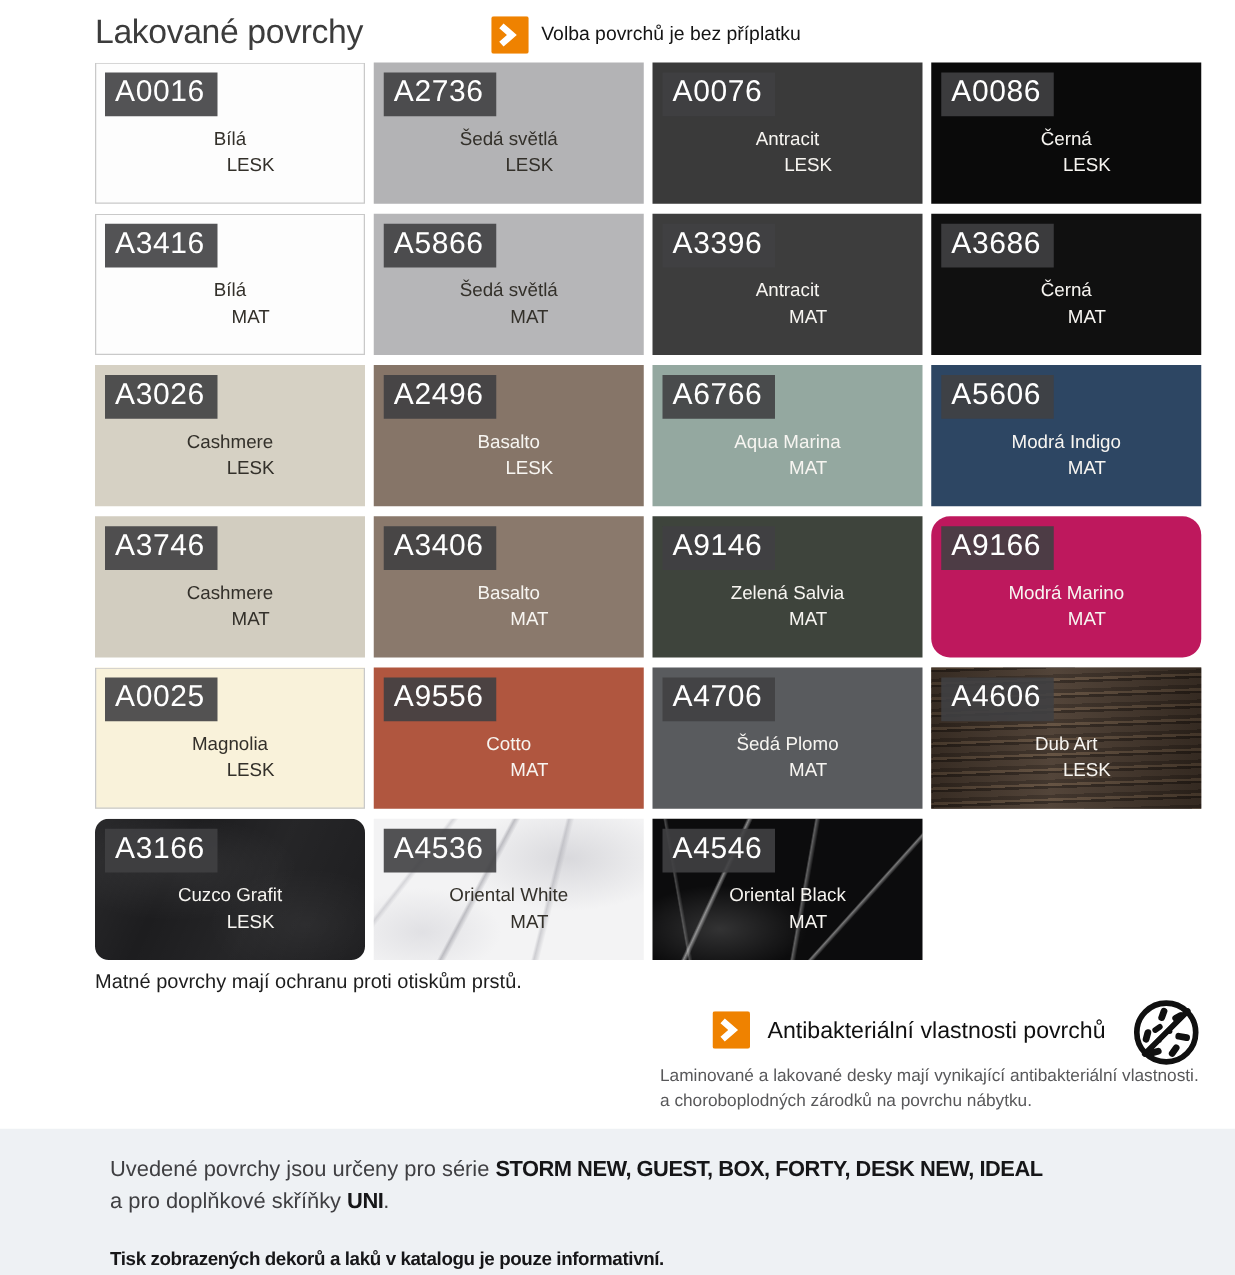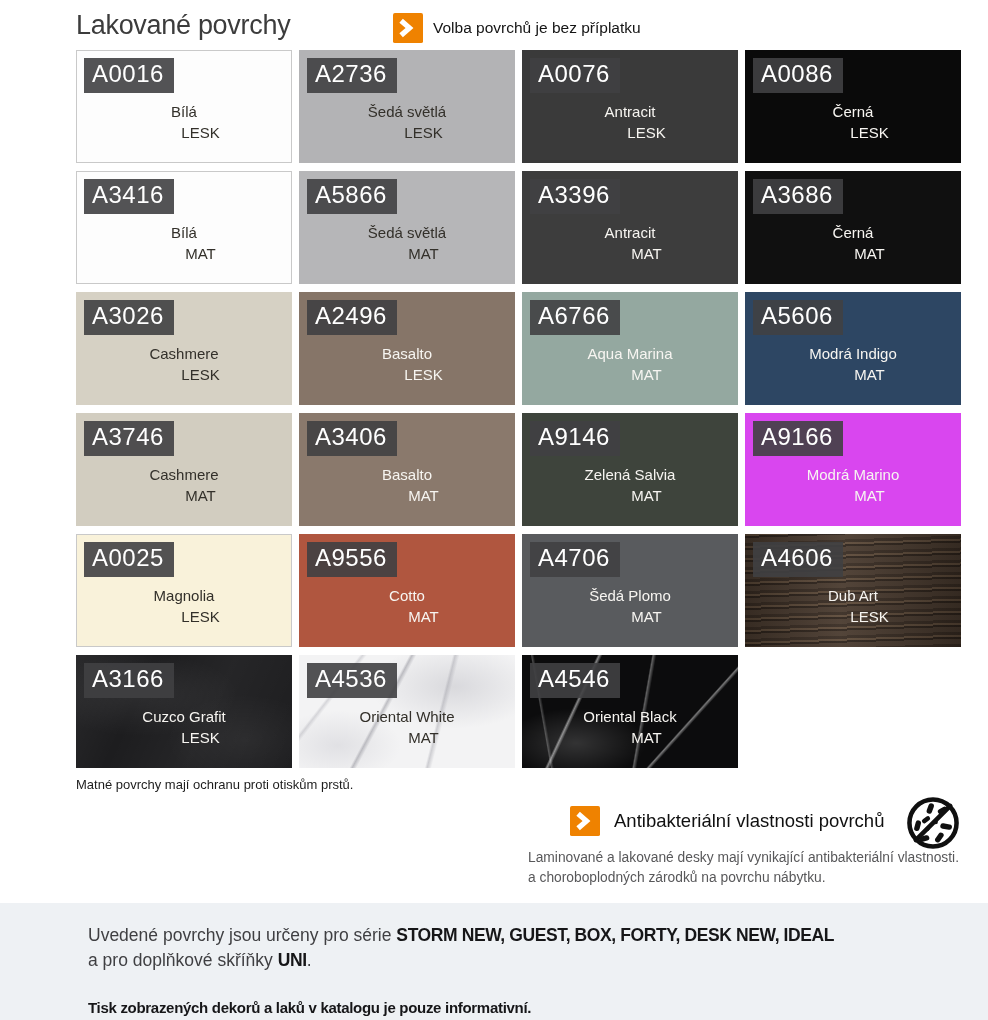--- a/index.html
+++ b/index.html
@@ -63,41 +63,42 @@
         rgba(28,20,14,0.6) 2px, rgba(28,20,14,0.6) 4px,
         rgba(74,59,46,0.45) 4px, rgba(74,59,46,0.45) 9px,
         rgba(40,30,22,0.5) 9px, rgba(40,30,22,0.5) 12px);
   }
   .tx-grafit {
     background-color:#1d1d1f;
     background-image:
       radial-gradient(ellipse 140px 60px at 30% 35%, rgba(255,255,255,0.07), transparent 70%),
       radial-gradient(ellipse 120px 70px at 78% 75%, rgba(255,255,255,0.05), transparent 65%),
       linear-gradient(115deg, rgba(255,255,255,0.06) 0%, transparent 30%, rgba(255,255,255,0.04) 60%, transparent 100%);
+    border-radius: 11px;
   }
   .tx-marble-white {
     background-color:#f3f3f4;
     background-image:
       linear-gradient(118deg, transparent 40%, rgba(150,150,158,0.55) 41%, transparent 42.6%),
       linear-gradient(104deg, transparent 63%, rgba(160,160,168,0.45) 64%, transparent 65.8%),
       linear-gradient(128deg, transparent 20%, rgba(170,170,178,0.4) 21%, transparent 22.4%),
       radial-gradient(ellipse 120px 60px at 72% 28%, rgba(185,185,192,0.45), transparent 70%),
       radial-gradient(ellipse 90px 50px at 18% 80%, rgba(190,190,198,0.35), transparent 70%);
   }
   .tx-marble-black {
     background-color:#0c0c0d;
     background-image:
       linear-gradient(115deg, transparent 28%, rgba(255,255,255,0.5) 28.8%, transparent 30%),
       linear-gradient(100deg, transparent 55%, rgba(255,255,255,0.35) 55.6%, transparent 57%),
       linear-gradient(132deg, transparent 71%, rgba(255,255,255,0.45) 71.6%, transparent 72.8%),
       linear-gradient(80deg, transparent 12%, rgba(255,255,255,0.25) 12.5%, transparent 13.6%),
       radial-gradient(ellipse 100px 50px at 25% 78%, rgba(255,255,255,0.16), transparent 70%);
   }
 
-  .fingerprint-note { margin:9px 0 0 76px; font-size:13px; color:#1d1d1d; }
+  .fingerprint-note { margin:9px 0 0 76px; font-size:16px; color:#1d1d1d; }
 
   .antibacterial {
     position:relative;
     margin:14px 0 0 528px;
     width:434px;
   }
   .ab-head { display:flex; align-items:center; gap:14px;margin-left:42px; }
   .ab-title { font-size:18.5px; color:#101010; }
   .bacteria-wrap { position:absolute; right:0; top:-12px; }
   .ab-body { margin-top:12px; font-size:13.8px; line-height:1.42; color:#58585a; }
@@ -195,21 +196,21 @@
     <div class="swatch text-light" style="background: rgb(138, 121, 108);">
     <div class="code-badge">A3406</div>
     <div class="swatch-name">Basalto</div>
     <div class="swatch-finish">MAT</div>
   </div>
     <div class="swatch text-light" style="background: rgb(62, 68, 60);">
     <div class="code-badge">A9146</div>
     <div class="swatch-name">Zelená Salvia</div>
     <div class="swatch-finish">MAT</div>
   </div>
-    <div class="swatch text-light" style="background: #d946ef;">
+    <div class="swatch text-light" style="background: #be185d; border-radius: 15px;">
     <div class="code-badge">A9166</div>
     <div class="swatch-name">Modrá Marino</div>
     <div class="swatch-finish">MAT</div>
   </div>
     <div class="swatch text-dark bordered" style="background: rgb(249, 242, 218);">
     <div class="code-badge">A0025</div>
     <div class="swatch-name">Magnolia</div>
     <div class="swatch-finish">LESK</div>
   </div>
     <div class="swatch text-light" style="background: rgb(176, 86, 63);">

